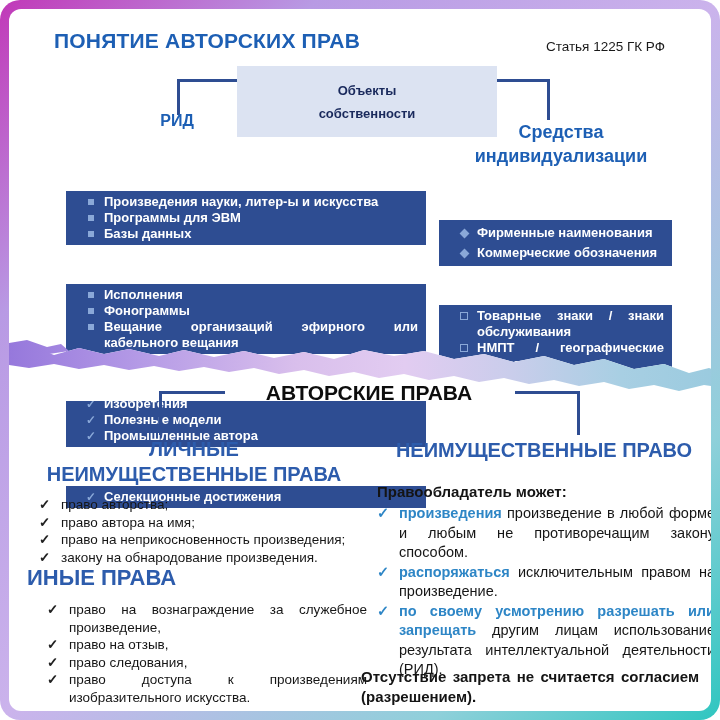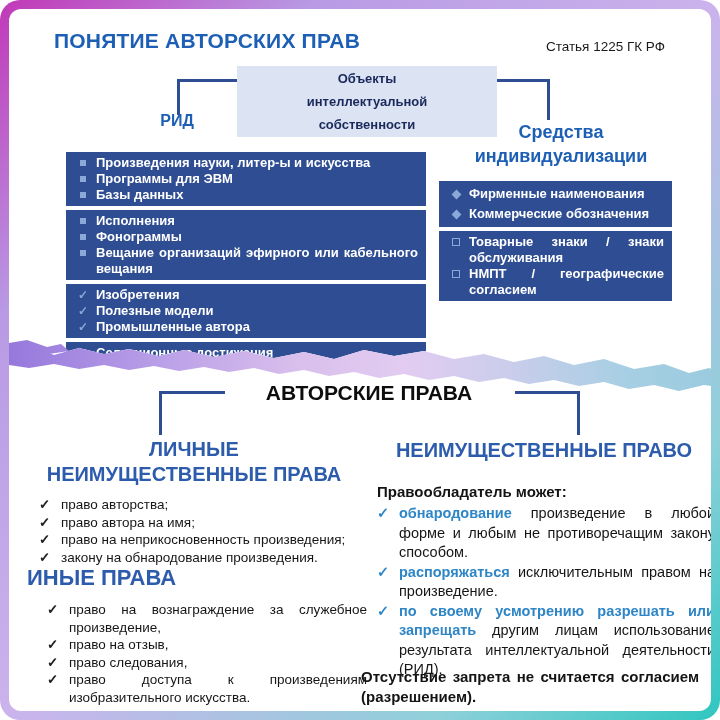--- a/index.html
+++ b/index.html
@@ -23,21 +23,21 @@
     display:flex;flex-direction:column;justify-content:center;text-align:center;}
   .conn{border-color:var(--connector);}
   .conn-lt{left:168px;top:70px;width:60px;height:33px;border-left:3px solid var(--connector);border-top:3px solid var(--connector);}
   .conn-rt{left:488px;top:70px;width:50px;height:38px;border-right:3px solid var(--connector);border-top:3px solid var(--connector);}
   .rid-label{left:118px;top:103px;width:100px;text-align:center;font-size:16px;font-weight:bold;color:var(--title-blue);}
   .sredstva-label{left:440px;top:111px;width:224px;text-align:center;font-size:18px;font-weight:bold;line-height:24px;color:var(--title-blue);}
 
   .rid-col{left:57px;top:143px;width:360px;}
   .ind-col{left:430px;top:172px;width:233px;}
   .navy-box{background:var(--navy-box);color:#fff;font-weight:bold;font-size:13px;line-height:16px;
-    padding:3px 8px 3px 4px;margin-bottom:4px;}
+    padding:3px 8px 3px 12px;margin-bottom:4px;margin-top:39px;}
   .navy-box ul{margin:0;padding:0;list-style:none;}
   .navy-box li{display:flex;align-items:flex-start;}
   .navy-box li .txt{flex:1;text-align:justify;}
   .bcol{flex:0 0 26px;display:flex;justify-content:center;align-items:center;height:16px;}
   .lh20 li{line-height:20px;} .lh20 .bcol{height:20px;}
   .b-sq{width:6px;height:6px;background:var(--bullet-blue);}
   .b-dm{width:7px;height:7px;background:var(--bullet-blue);transform:rotate(45deg);}
   .b-hs{width:8px;height:8px;border:1.5px solid var(--bullet-blue);box-sizing:border-box;}
   .b-ck{color:var(--bullet-blue);font-size:12px;font-weight:bold;}
 
@@ -74,21 +74,20 @@
   <div class="page">
 
     <div class="abs title">ПОНЯТИЕ АВТОРСКИХ ПРАВ</div>
     <div class="abs article">Статья 1225 ГК РФ</div>
 
     <div class="abs conn conn-lt"></div>
     <div class="abs conn conn-rt"></div>
 
     <div class="abs root-box">
       <div>Объекты</div>
-      <div>интеллектуальной</div>
       <div>собственности</div>
     </div>
 
     <div class="abs rid-label">РИД</div>
     <div class="abs sredstva-label">
       <div>Средства</div>
       <div>индивидуализации</div>
     </div>
 
     <div class="abs rid-col">
@@ -259,21 +258,21 @@
           <span class="ck">✓</span>
           <span class="txt">право доступа к произведениям изобразительного искусства.</span>
         </li>
     </ul>
 
     <div class="abs excl-head">НЕИМУЩЕСТВЕННЫЕ ПРАВО</div>
     <div class="abs excl-intro">Правообладатель может:</div>
     <ul class="abs check-list excl-list">
       <li>
           <span class="ck">✓</span>
-          <span class="txt"><span class="em">обнародование</span><span> произведение в любой форме и любым не противоречащим закону способом.</span></span>
+          <span class="txt"><span class="em">произведения</span><span> произведение в любой форме и любым не противоречащим закону способом.</span></span>
         </li>
       <li>
           <span class="ck">✓</span>
           <span class="txt"><span class="em">распоряжаться</span><span> исключительным правом на произведение.</span></span>
         </li>
       <li>
           <span class="ck">✓</span>
           <span class="txt"><span class="em">по своему усмотрению разрешать или запрещать</span><span> другим лицам использование результата интеллектуальной деятельности (РИД).</span></span>
         </li>
     </ul>

